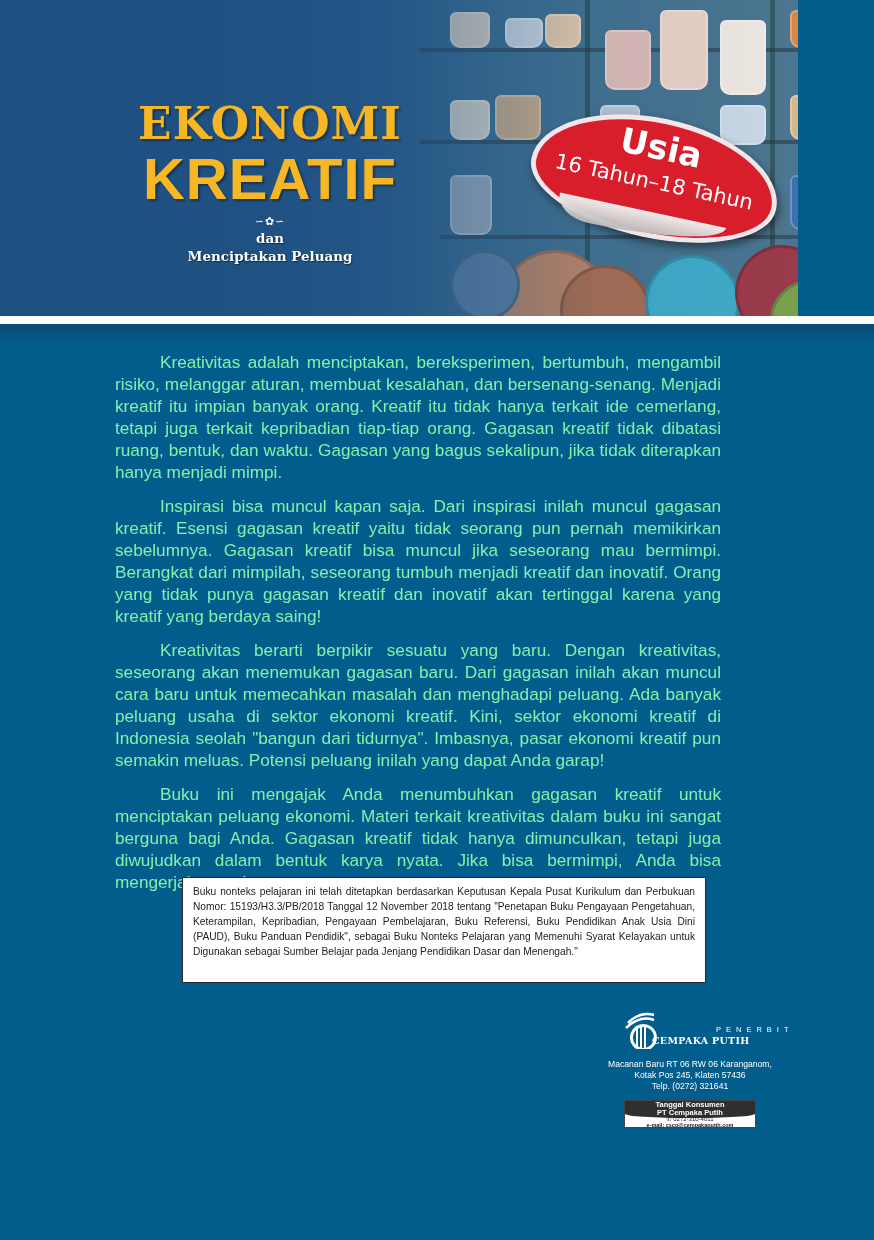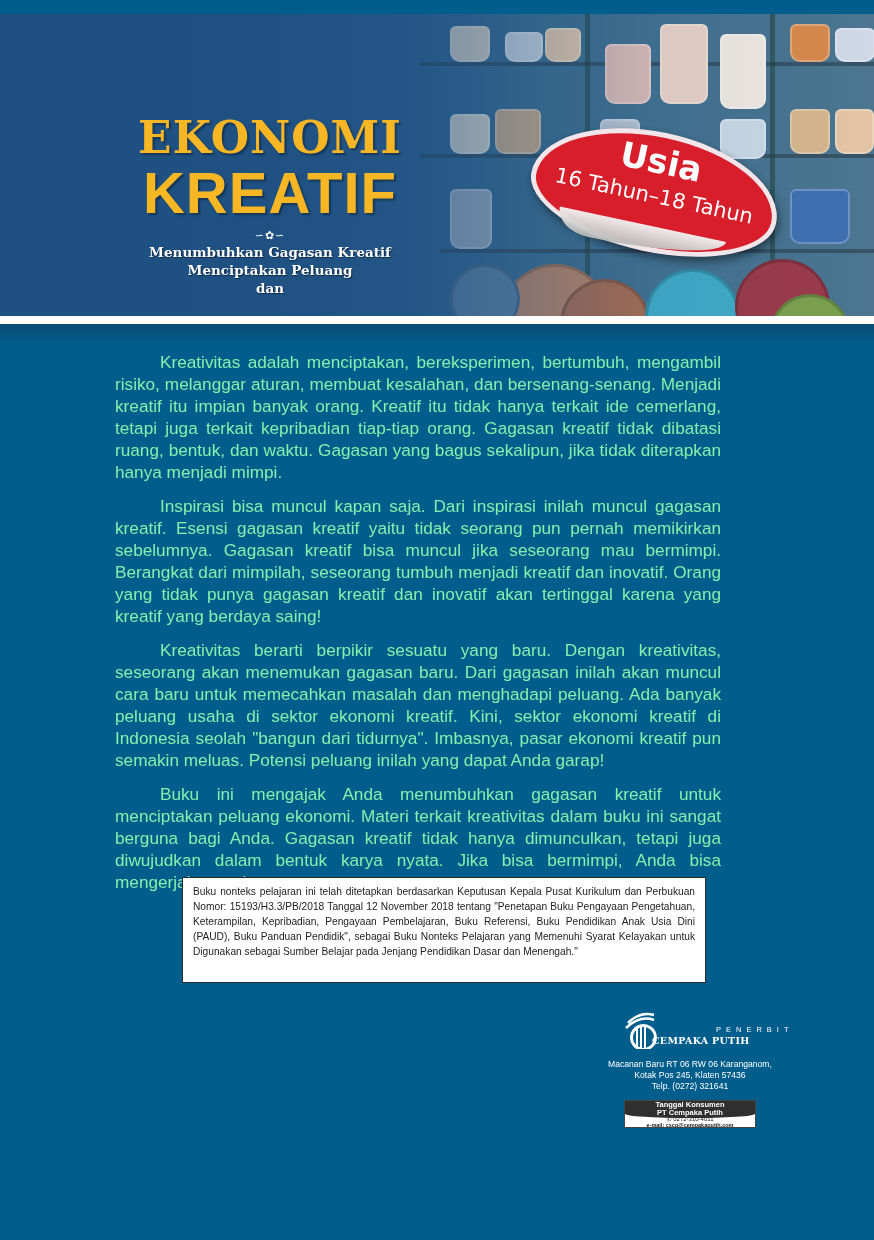--- a/index.html
+++ b/index.html
@@ -4,21 +4,21 @@
 <style>
   * { box-sizing: border-box; margin: 0; padding: 0; }
   html, body { width: 874px; height: 1240px; overflow: hidden; }
   body {
     background: #005d8c;
     font-family: "Liberation Sans", sans-serif;
     position: relative;
   }
   
   .header {
-    position: absolute; left: 0; top: 14px; width: 874px; height: 316px;
+    position: absolute; left: 0; top: 0; width: 798px; height: 316px;
     overflow: hidden;
     background: linear-gradient(90deg, #1e4f82 0%, #235587 30%, #2b5f8c 48%, #3b6c8e 62%, #4c7690 100%);
   }
   .photo-layer {
     position: absolute; inset: 0;
   }
   .shelf {
     position: absolute; height: 4px; background: rgba(40,55,70,0.55);
   }
   .post {
@@ -175,23 +175,22 @@
     <div class="plate" style="left:735px;top:245px;width:95px;height:95px;background:#9a3a4a;"></div>
     <div class="plate" style="left:770px;top:280px;width:80px;height:80px;background:#7aa04e;"></div>
     <div class="plate" style="left:450px;top:250px;width:70px;height:70px;background:#5a7ea0;"></div>
   </div>
   <div class="header-fade"></div>
 
   <div class="title-block">
     <div class="title-1">EKONOMI</div>
     <div class="title-2">KREATIF</div>
     <div class="ornament">∽✿∽</div>
-    <div class="subtitle">Menumbuhkan Gagasan Kreatif</div>
+    <div class="subtitle">dan</div>
     <div class="subtitle">Menciptakan Peluang</div>
-    <div class="subtitle">dan</div>
   </div>
 
   <div class="sticker">
     <div class="sticker-body"></div>
     <div class="sticker-curl"></div>
     <div class="sticker-text-1">Usia</div>
     <div class="sticker-text-2">16 Tahun–18 Tahun</div>
   </div>
 </div>
 

